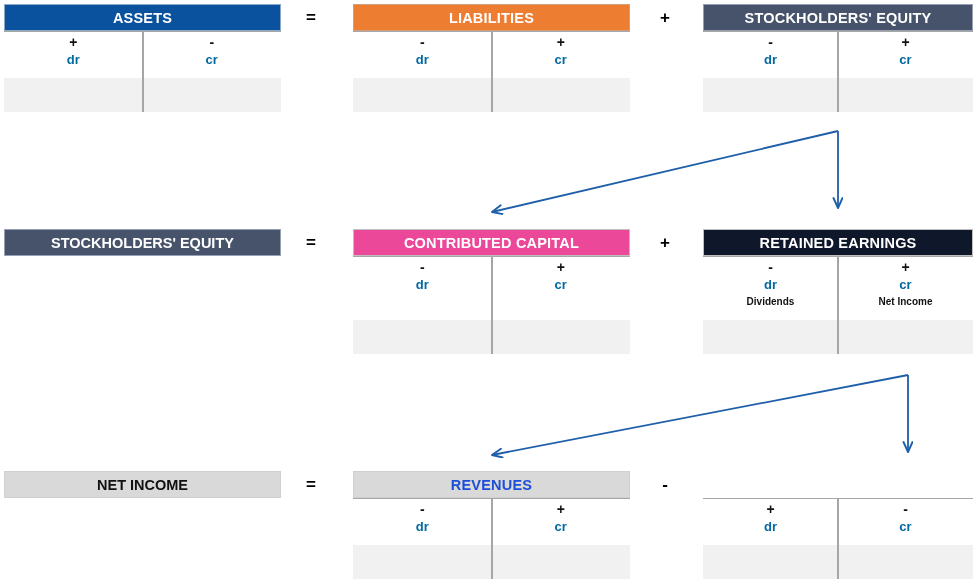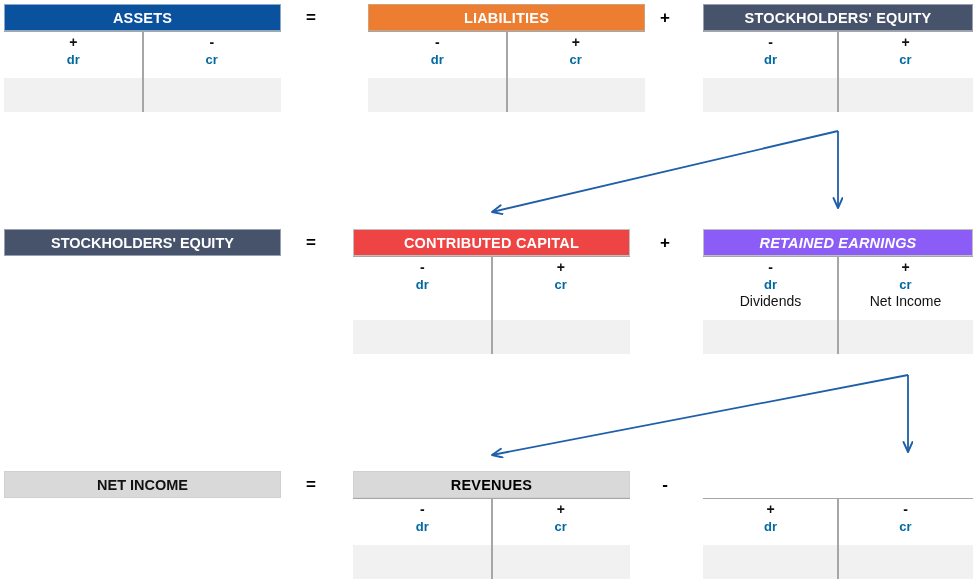--- a/index.html
+++ b/index.html
@@ -15,37 +15,37 @@
   .acct{position:absolute;}
   .acct-head{
     position:absolute;left:0;top:0;right:0;height:27px;
     display:flex;align-items:center;justify-content:center;
     font-size:14.5px;font-weight:bold;letter-spacing:.2px;
     color:#ffffff;
     box-sizing:border-box;
   }
   .acct-head.dark-border{border:1px solid #9aa3b0;}
   .acct-head.plain-border{border:1px solid #c9c9c9;}
-  .acct-head.lightfill{color:#000000;}
+  .acct-head.lightfill{color:#1d4ed8;}
 
   
   .acct-rule{
     position:absolute;left:0;right:0;top:27px;height:1px;background:#a6a6a6;
   }
 
   
   .cols{position:absolute;left:0;right:0;top:28px;display:flex;}
   .col{
     flex:1 1 50%;
     display:flex;flex-direction:column;align-items:center;
     padding-top:2px;
   }
   .sign{font-size:14px;font-weight:bold;color:#111;line-height:17px;height:17px;}
   .abbr{font-size:13px;font-weight:bold;color:#0369a1;line-height:17px;height:17px;}
-  .sub{font-size:14px;font-weight:normal;color:#111;line-height:17px;height:17px;}
+  .sub{font-size:10px;font-weight:bold;color:#111;line-height:17px;height:17px;}
 
   
   .acct-body{
     position:absolute;left:0;right:0;background:#f1f1f1;
   }
   
   .divider{
     position:absolute;width:2px;background:#a6a6a6;
     left:50%;margin-left:-1px;
   }
@@ -84,21 +84,21 @@
         <span class="sign">-</span>
         <span class="abbr">cr</span>
       </div>
     </div>
     <div class="acct-body" style="top:74px;height:34px;"></div>
     <div class="divider" style="top:28px;height:80px;"></div>
   </div>
 
   <div class="op" style="left:298px;top:4px;">=</div>
 
-  <div class="acct" style="left:368px;top:4px;width:277px;height:108px;">
+  <div class="acct" style="left:353px;top:4px;width:277px;height:108px;">
     <div class="acct-head dark-border" style="background:#ed7d31;border-color:#cfa07a;">LIABILITIES</div>
     <div class="acct-rule"></div>
     <div class="cols">
       <div class="col">
         <span class="sign">-</span>
         <span class="abbr">dr</span>
       </div>
       <div class="col">
         <span class="sign">+</span>
         <span class="abbr">cr</span>
@@ -126,40 +126,40 @@
     <div class="acct-body" style="top:74px;height:34px;"></div>
     <div class="divider" style="top:28px;height:80px;"></div>
   </div>
 
   <div class="barOnly" style="left:4px;top:229px;width:277px;background:#46536b;color:#fff;
               border:1px solid #97a0b2;">STOCKHOLDERS' EQUITY</div>
 
   <div class="op" style="left:298px;top:229px;">=</div>
 
   <div class="acct" style="left:353px;top:229px;width:277px;height:125px;">
-    <div class="acct-head plain-border" style="background:#ef4444;border-color:#bfbfbf;">CONTRIBUTED CAPITAL</div>
+    <div class="acct-head plain-border" style="background:#ec4899;border-color:#bfbfbf;">CONTRIBUTED CAPITAL</div>
     <div class="acct-rule"></div>
     <div class="cols">
       <div class="col">
         <span class="sign">-</span>
         <span class="abbr">dr</span>
       </div>
       <div class="col">
         <span class="sign">+</span>
         <span class="abbr">cr</span>
       </div>
     </div>
     <div class="acct-body" style="top:91px;height:34px;"></div>
     <div class="divider" style="top:28px;height:97px;"></div>
   </div>
 
   <div class="op" style="left:652px;top:229px;">+</div>
 
   <div class="acct" style="left:703px;top:229px;width:270px;height:125px;">
-    <div class="acct-head plain-border" style="background:#8b5cf6;border-color:#bfbfbf;font-style:italic;">RETAINED EARNINGS</div>
+    <div class="acct-head plain-border" style="background:#0f172a;border-color:#bfbfbf;">RETAINED EARNINGS</div>
     <div class="acct-rule"></div>
     <div class="cols">
       <div class="col">
         <span class="sign">-</span>
         <span class="abbr">dr</span>
         <span class="sub">Dividends</span>
       </div>
       <div class="col">
         <span class="sign">+</span>
         <span class="abbr">cr</span>

